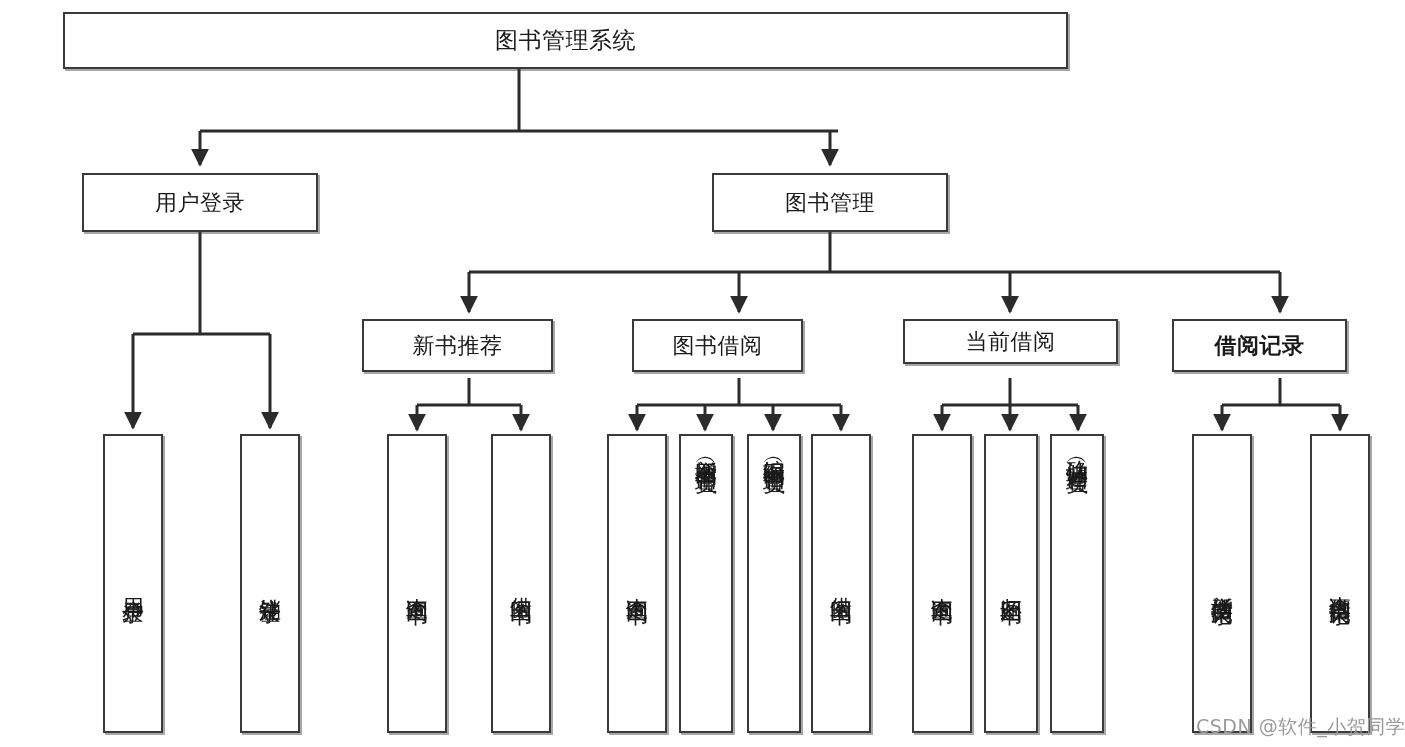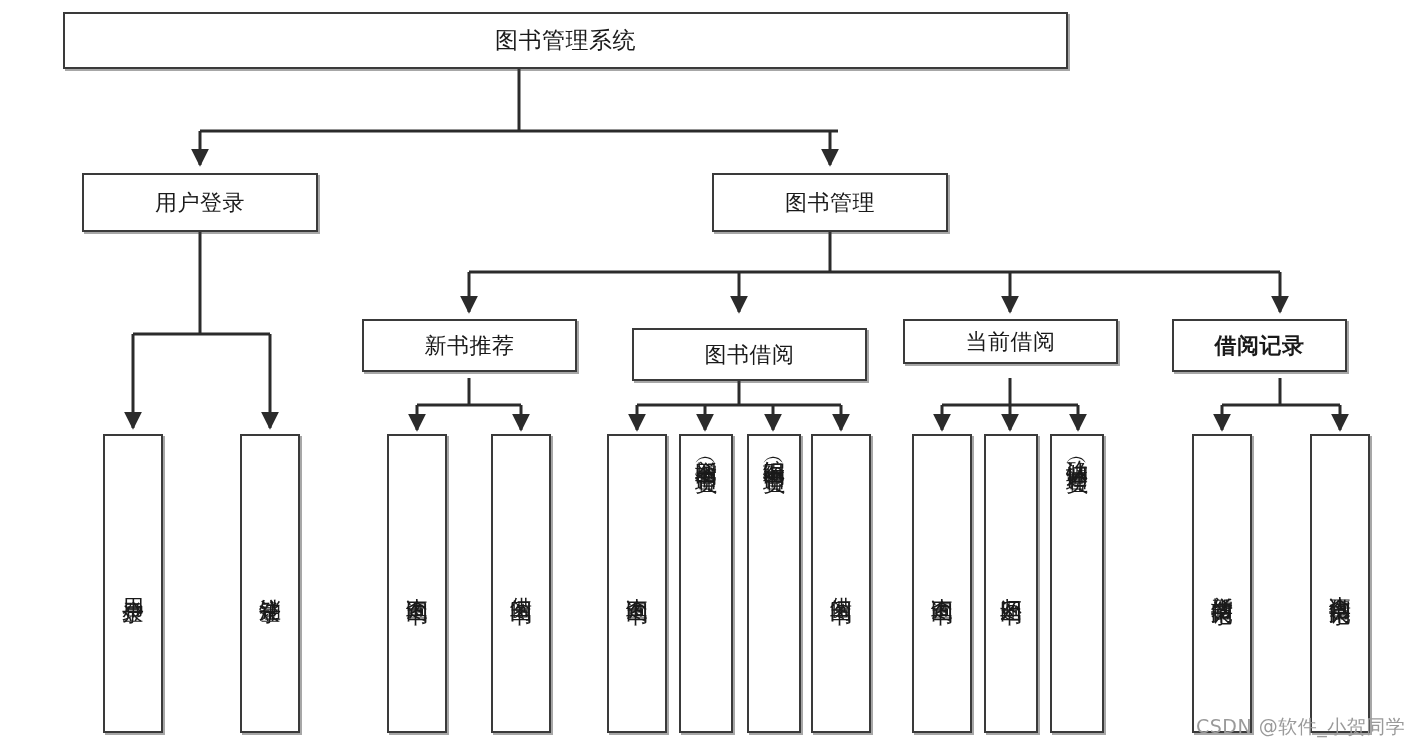--- a/index.html
+++ b/index.html
@@ -139,25 +139,25 @@
   </div>
 
   <div class="node horiz" style="left:82px; top:173px; width:236px; height:59px;">
     <span class="node-label">用户登录</span>
   </div>
 
   <div class="node horiz" style="left:712px; top:173px; width:236px; height:59px;">
     <span class="node-label">图书管理</span>
   </div>
 
-  <div class="node horiz" style="left:362px; top:319px; width:215px; height:53px;">
+  <div class="node horiz" style="left:362px; top:319px; width:191px; height:53px;">
     <span class="node-label">新书推荐</span>
   </div>
 
-  <div class="node horiz" style="left:632px; top:328px; width:235px; height:53px;">
+  <div class="node horiz" style="left:632px; top:319px; width:171px; height:53px;">
     <span class="node-label">图书借阅</span>
   </div>
 
   <div class="node horiz" style="left:903px; top:319px; width:215px; height:45px;">
     <span class="node-label">当前借阅</span>
   </div>
 
   <div class="node horiz" style="left:1172px; top:319px; width:175px; height:53px;font-weight:bold;">
     <span class="node-label">借阅记录</span>
   </div>

